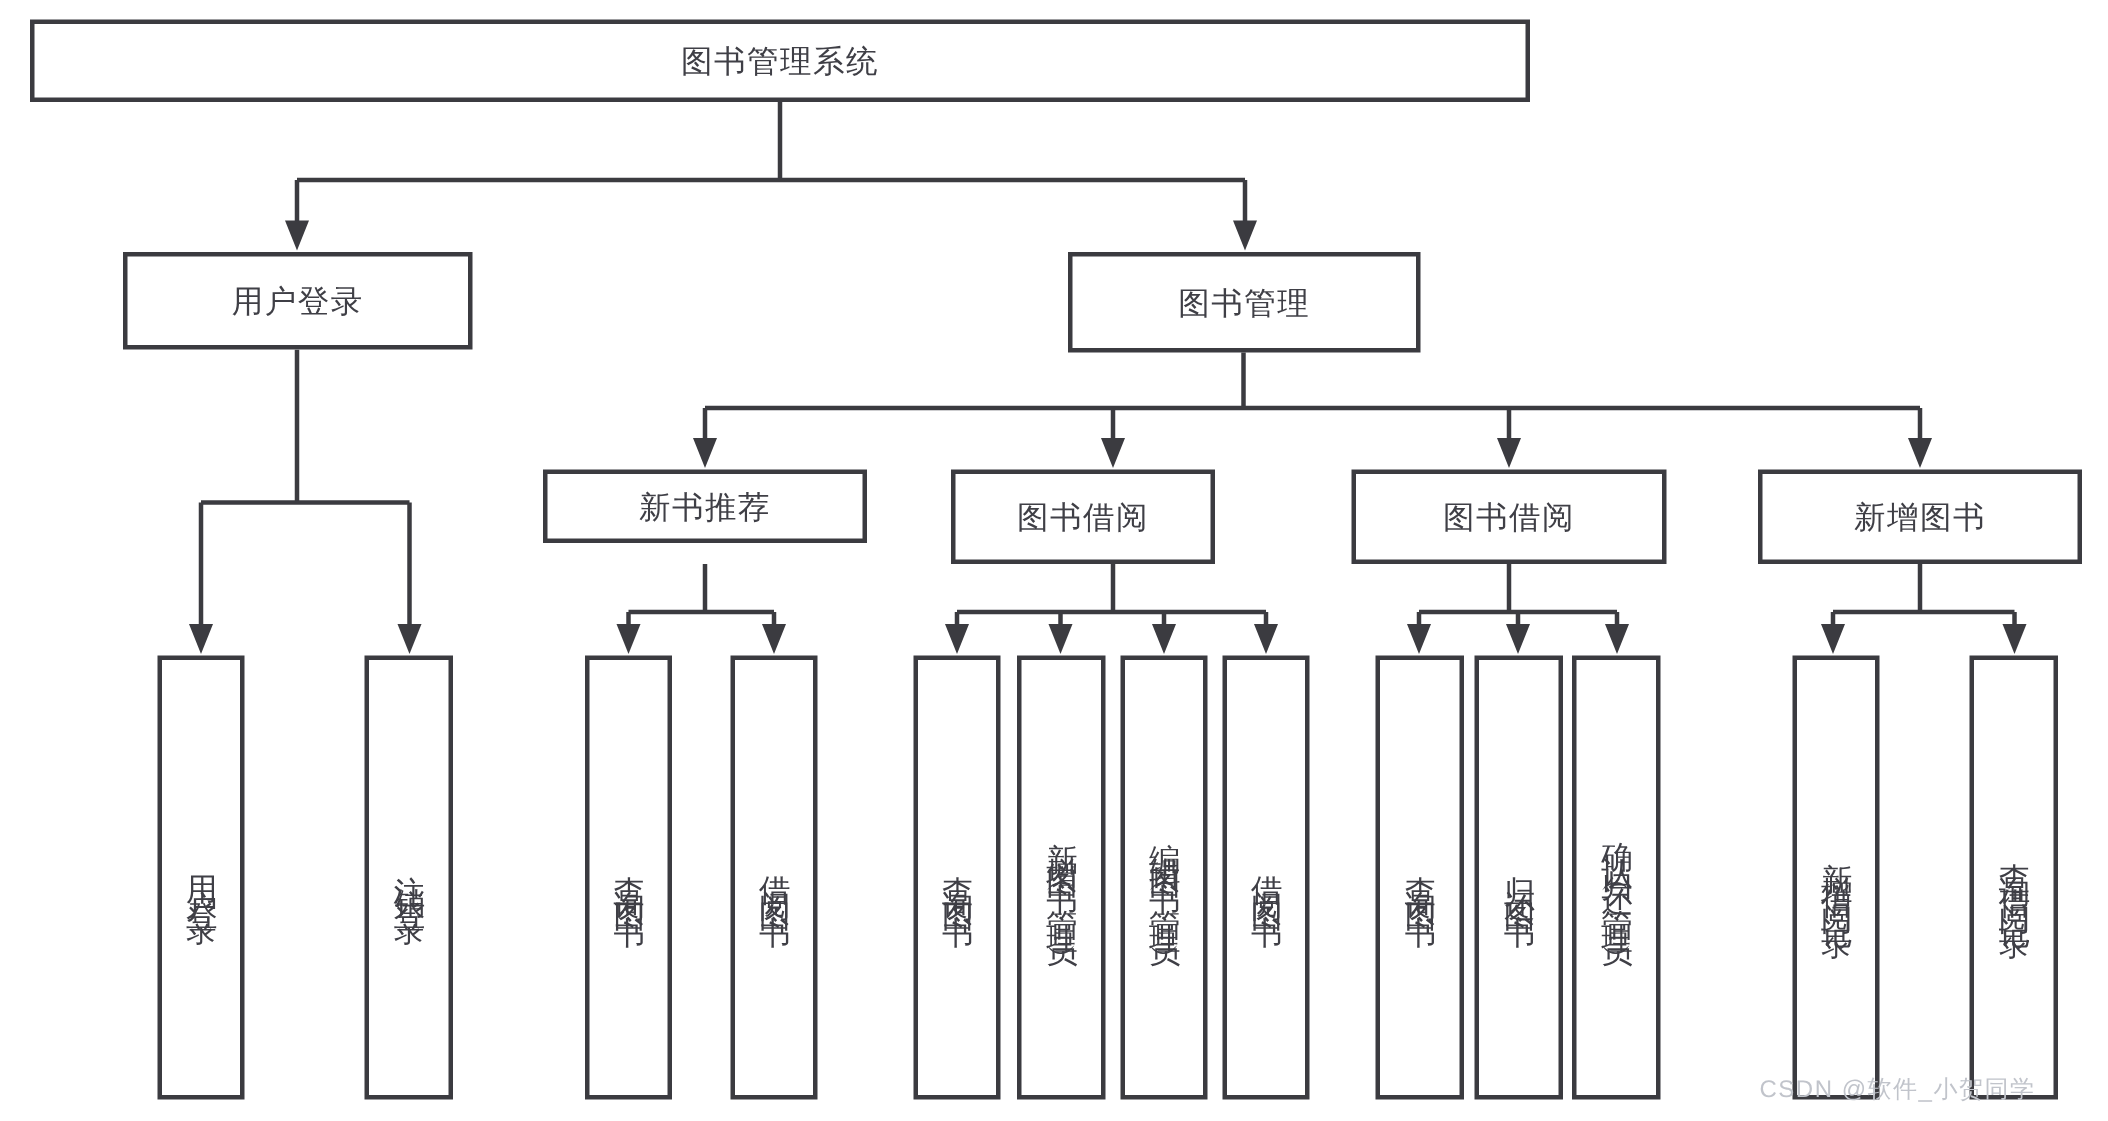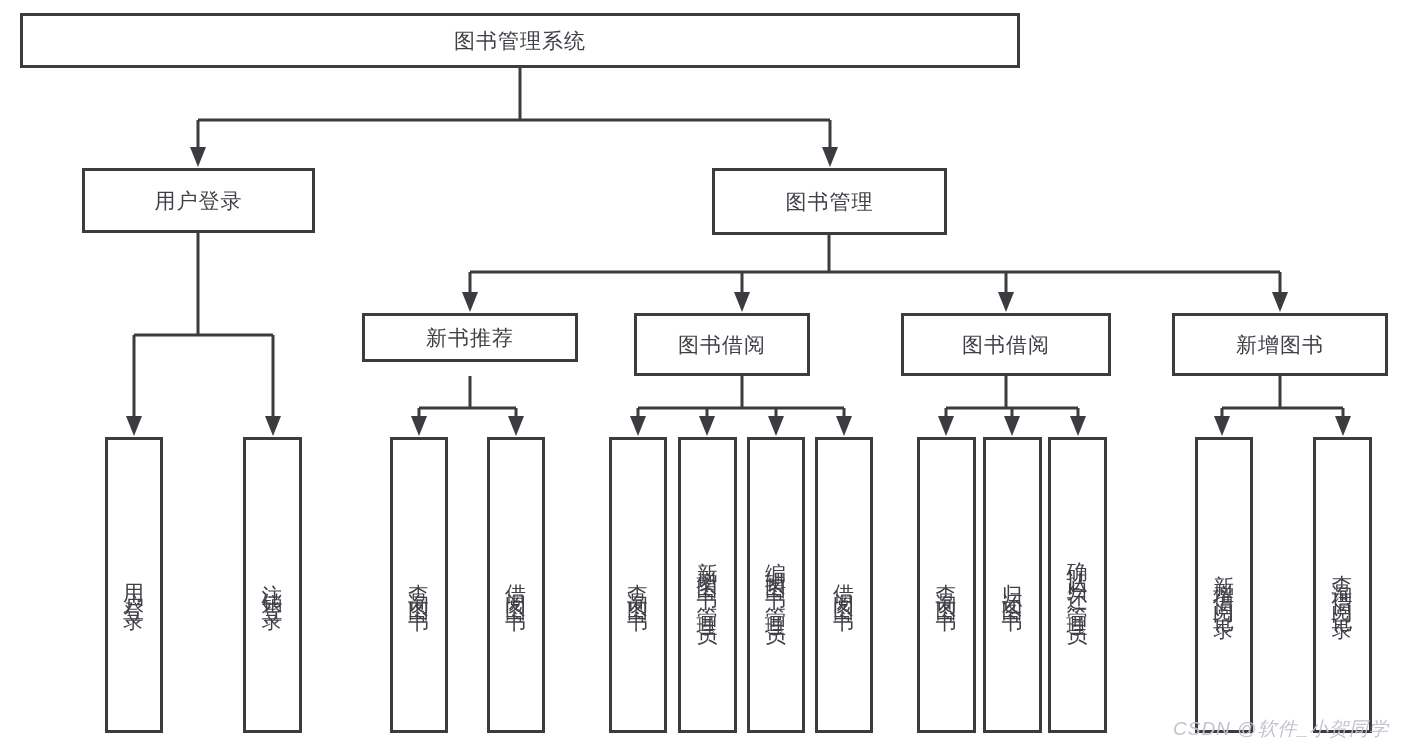--- a/index.html
+++ b/index.html
@@ -43,26 +43,25 @@
     color: #3f3f46;
     letter-spacing: 9px;
     line-height: 1.0;
     white-space: nowrap;
   }
   .watermark {
     position: absolute;
     left: 1173px;
     top: 716px;
     width: 230px;
-    font-size: 19px;
+    font-size: 16px;
     color: #c1c4cb;
     letter-spacing: 1px;
     white-space: nowrap;
     z-index: 10;
-    font-style: italic;
   }
 </style>
 </head>
 <body>
 
 <div class="canvas">
 
   <svg class="connectors" viewBox="0 0 1405 747" xmlns="http://www.w3.org/2000/svg">
     <g stroke="#3b3b40" stroke-width="3" fill="none">
 

